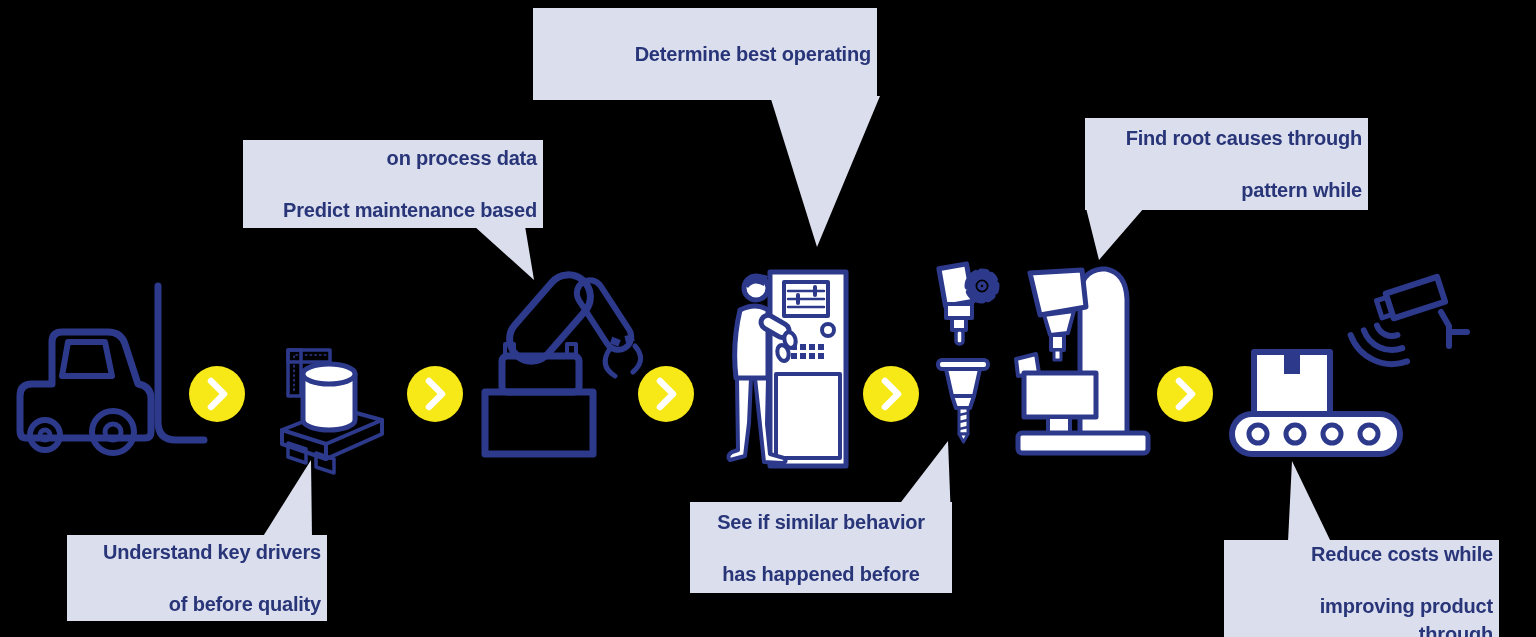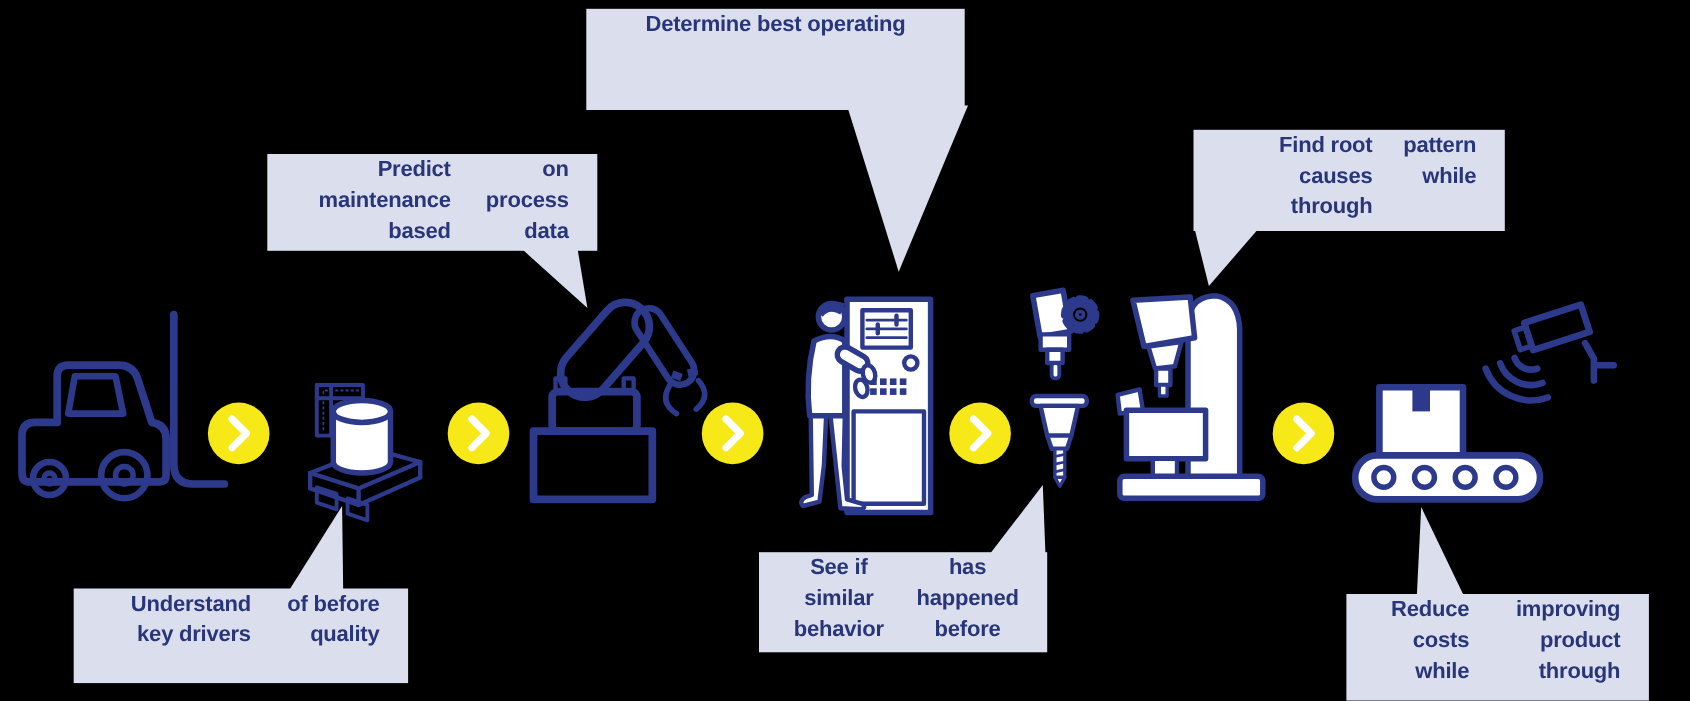--- a/index.html
+++ b/index.html
@@ -7,23 +7,23 @@
     --yellow:#f7e918; --white:#ffffff; --bg:#000000;
   }
   html,body{margin:0;padding:0;background:var(--bg);}
   #stage{position:relative;width:1536px;height:637px;background:var(--bg);overflow:hidden;
          font-family:"Liberation Sans",sans-serif;}
   .icon{position:absolute;}
   .icon svg{display:block;width:100%;height:100%;color:var(--navy);}
   .chev{position:absolute;width:56px;height:56px;border-radius:50%;background:var(--yellow);}
   .chev svg{display:block;width:56px;height:56px;}
   .callout{position:absolute;background:var(--callout-bg);box-sizing:border-box;
-           display:flex;flex-direction:row;justify-content:center;
+           display:flex;flex-direction:column;justify-content:center;
            font-weight:700;font-size:20px;line-height:28px;letter-spacing:-0.2px;
-           color:var(--text-blue);padding:0 26px;gap:24px;}
+           color:var(--text-blue);padding:0 6px;gap:24px;}
   .callout.align-right{text-align:right;}
   .callout.align-left{text-align:right;}
   .callout.align-center{text-align:center;}
   #tails{position:absolute;left:0;top:0;}
 </style>
 </head>
 <body>
 
 <div id="stage">
 
@@ -201,34 +201,34 @@
         <polyline points="22,15 35,28 22,41" fill="none" stroke="var(--white)" stroke-width="6.5" stroke-linecap="round" stroke-linejoin="round"></polyline>
       </svg>
   </div>
   <div class="chev" style="left:1157px;top:366px">
     <svg viewBox="0 0 56 56">
         <polyline points="22,15 35,28 22,41" fill="none" stroke="var(--white)" stroke-width="6.5" stroke-linecap="round" stroke-linejoin="round"></polyline>
       </svg>
   </div>
 
   <div class="callout align-right" style="left:243px;top:140px;width:300px;height:88px">
+    <div>on process data</div>
     <div>Predict maintenance based</div>
-    <div>on process data</div>
   </div>
 
   <div class="callout align-right" style="left:533px;top:8px;width:344px;height:92px">
     <div>Determine best operating</div>
   </div>
 
   <div class="callout align-left" style="left:1085px;top:118px;width:283px;height:92px;padding-left:25px">
     <div>Find root causes through</div>
     <div>pattern while</div>
   </div>
 
-  <div class="callout align-left" style="left:67px;top:535px;width:304px;height:86px;padding-left:28px">
+  <div class="callout align-left" style="left:67px;top:535px;width:260px;height:86px;padding-left:28px">
     <div>Understand key drivers</div>
     <div>of before quality</div>
   </div>
 
   <div class="callout align-center" style="left:690px;top:502px;width:262px;height:91px">
     <div>See if similar behavior</div>
     <div>has happened before</div>
   </div>
 
   <div class="callout align-left" style="left:1224px;top:540px;width:275px;height:108px;padding-left:30px">

